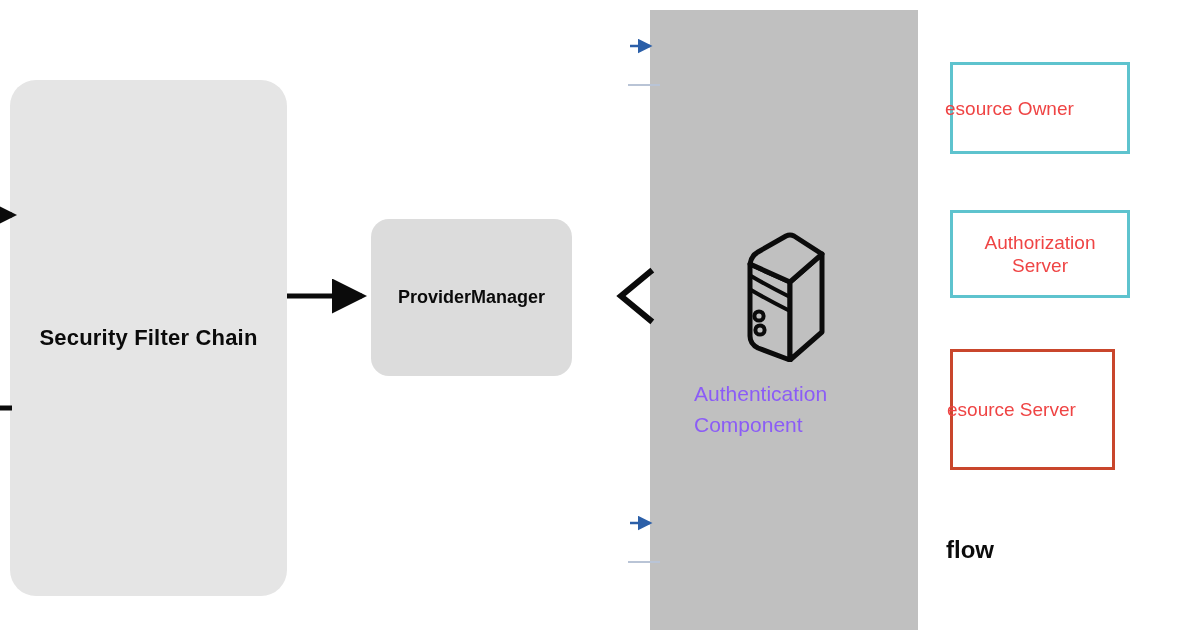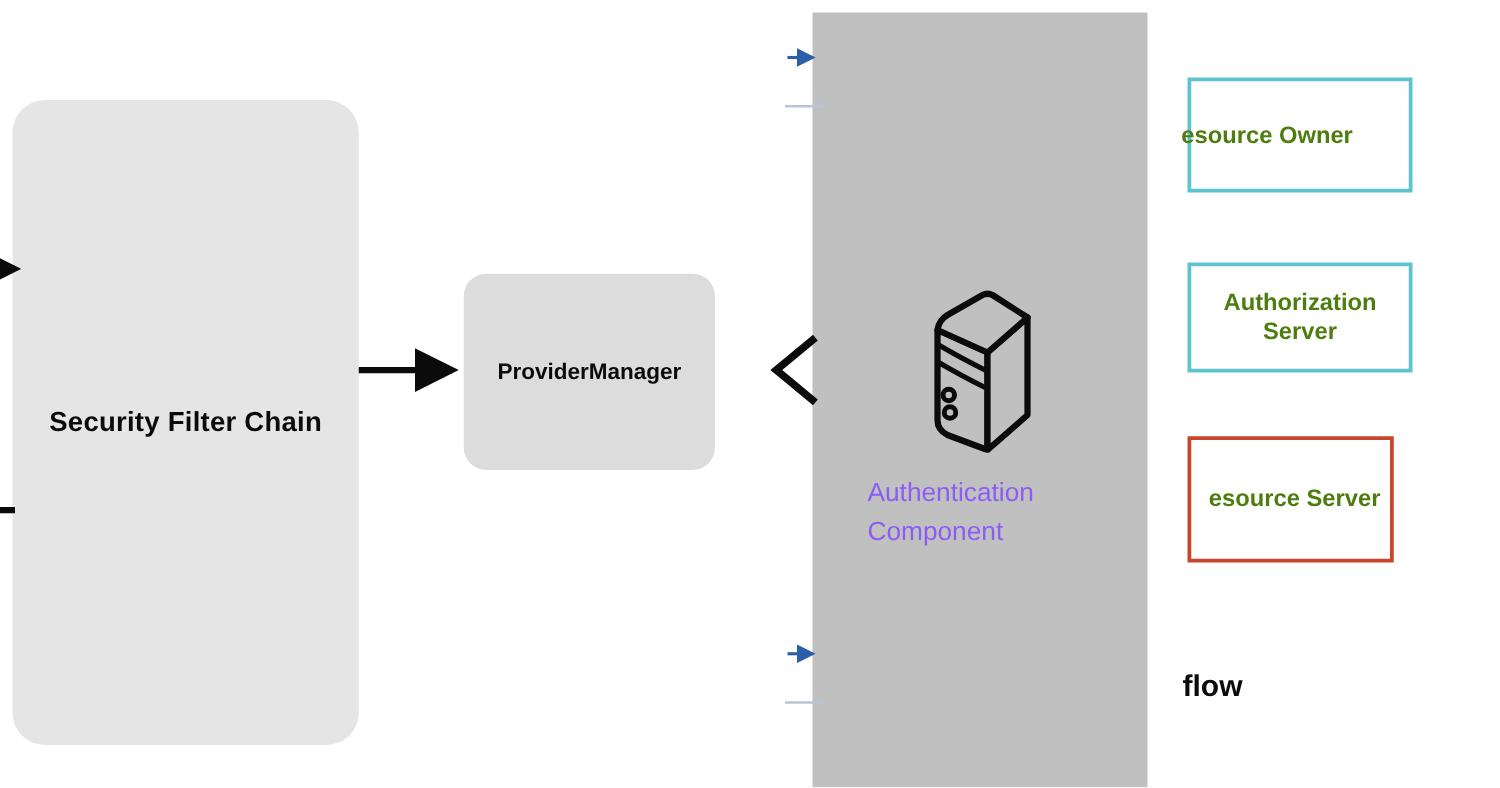--- a/index.html
+++ b/index.html
@@ -102,22 +102,22 @@
   
   .side-box {
     position: absolute;
     box-sizing: border-box;
     background: #ffffff;
     display: flex;
     align-items: center;
   }
   .side-box .side-label {
     font-size: 19px;
-    font-weight: bold;
-    color: #4d7c0f;
+    font-weight: normal;
+    color: #ef4444;
     white-space: pre-line;
     line-height: 23px;
   }
   #box-resource-owner {
     left: 950px;
     top: 62px;
     width: 180px;
     height: 92px;
     border: 3px solid #5ec3ce;
     padding-left: 0px;
@@ -133,23 +133,22 @@
     border: 3px solid #5ec3ce;
     justify-content: center;
   }
   #box-authorization-server .side-label {
     text-align: center;
   }
   #box-resource-server {
     left: 950px;
     top: 349px;
     width: 165px;
-    height: 101px;
+    height: 121px;
     border: 3px solid #c9462c;
-    padding-left: 20px;
   }
   #box-resource-server .side-label {
     margin-left: -6px;
   }
 
   
   .flow-caption {
     position: absolute;
     left: 946px;
     top: 536px;

